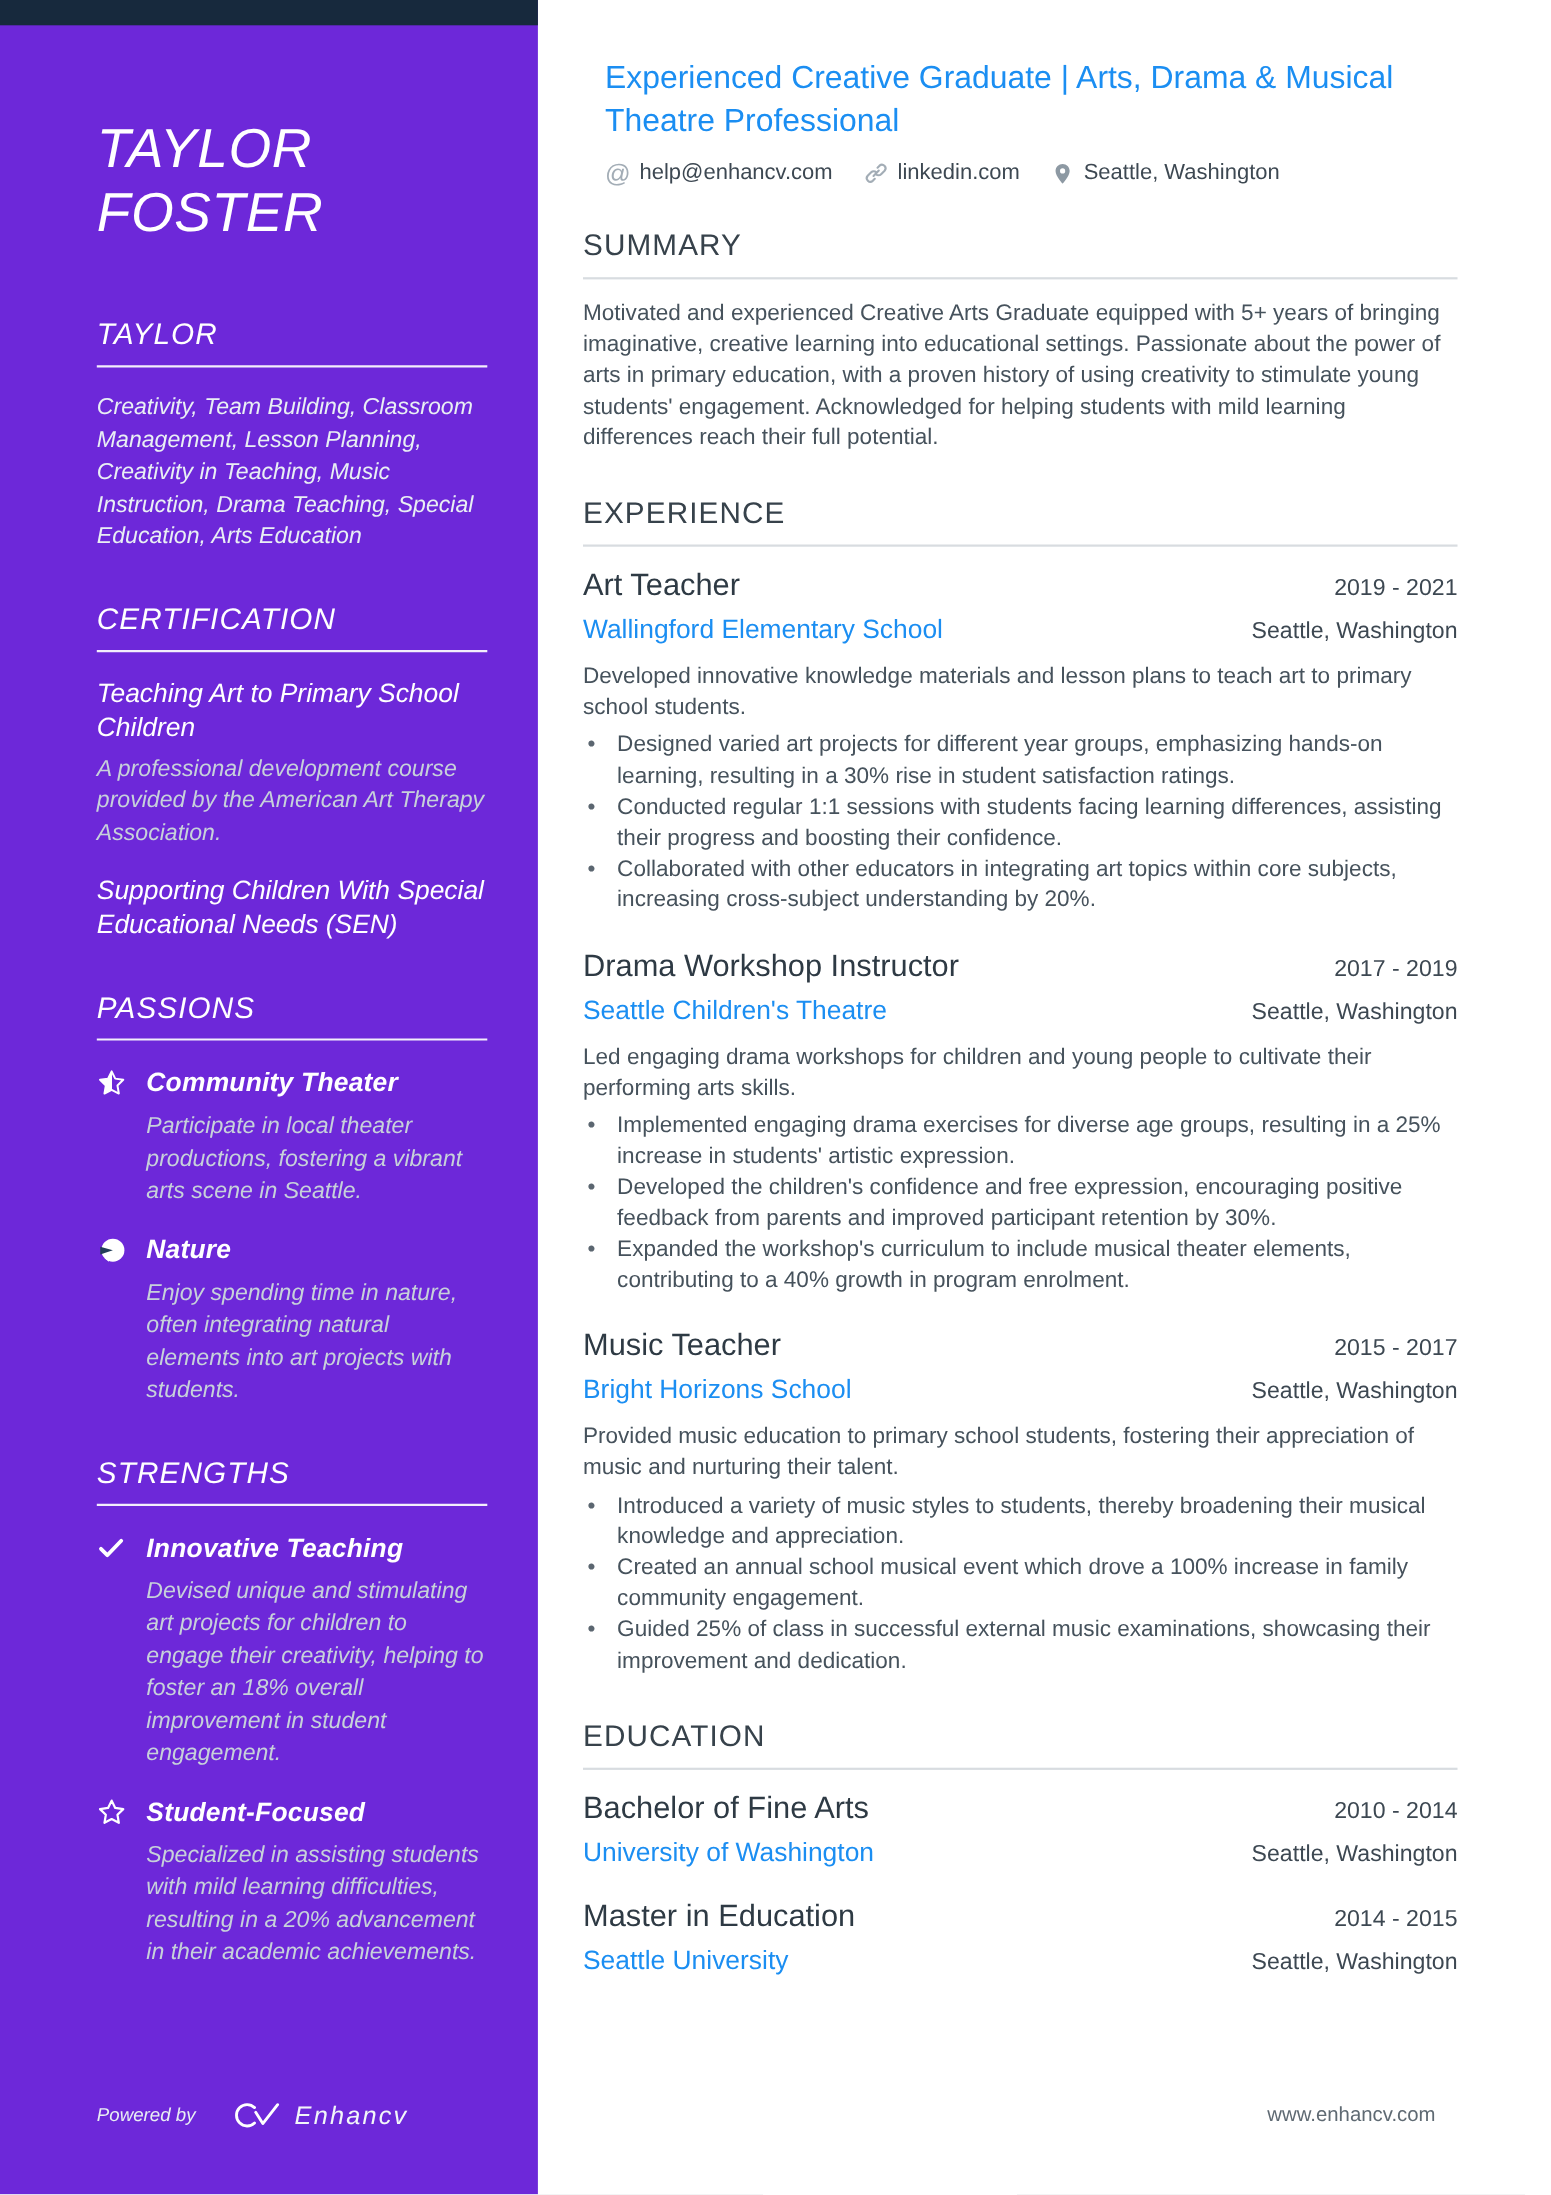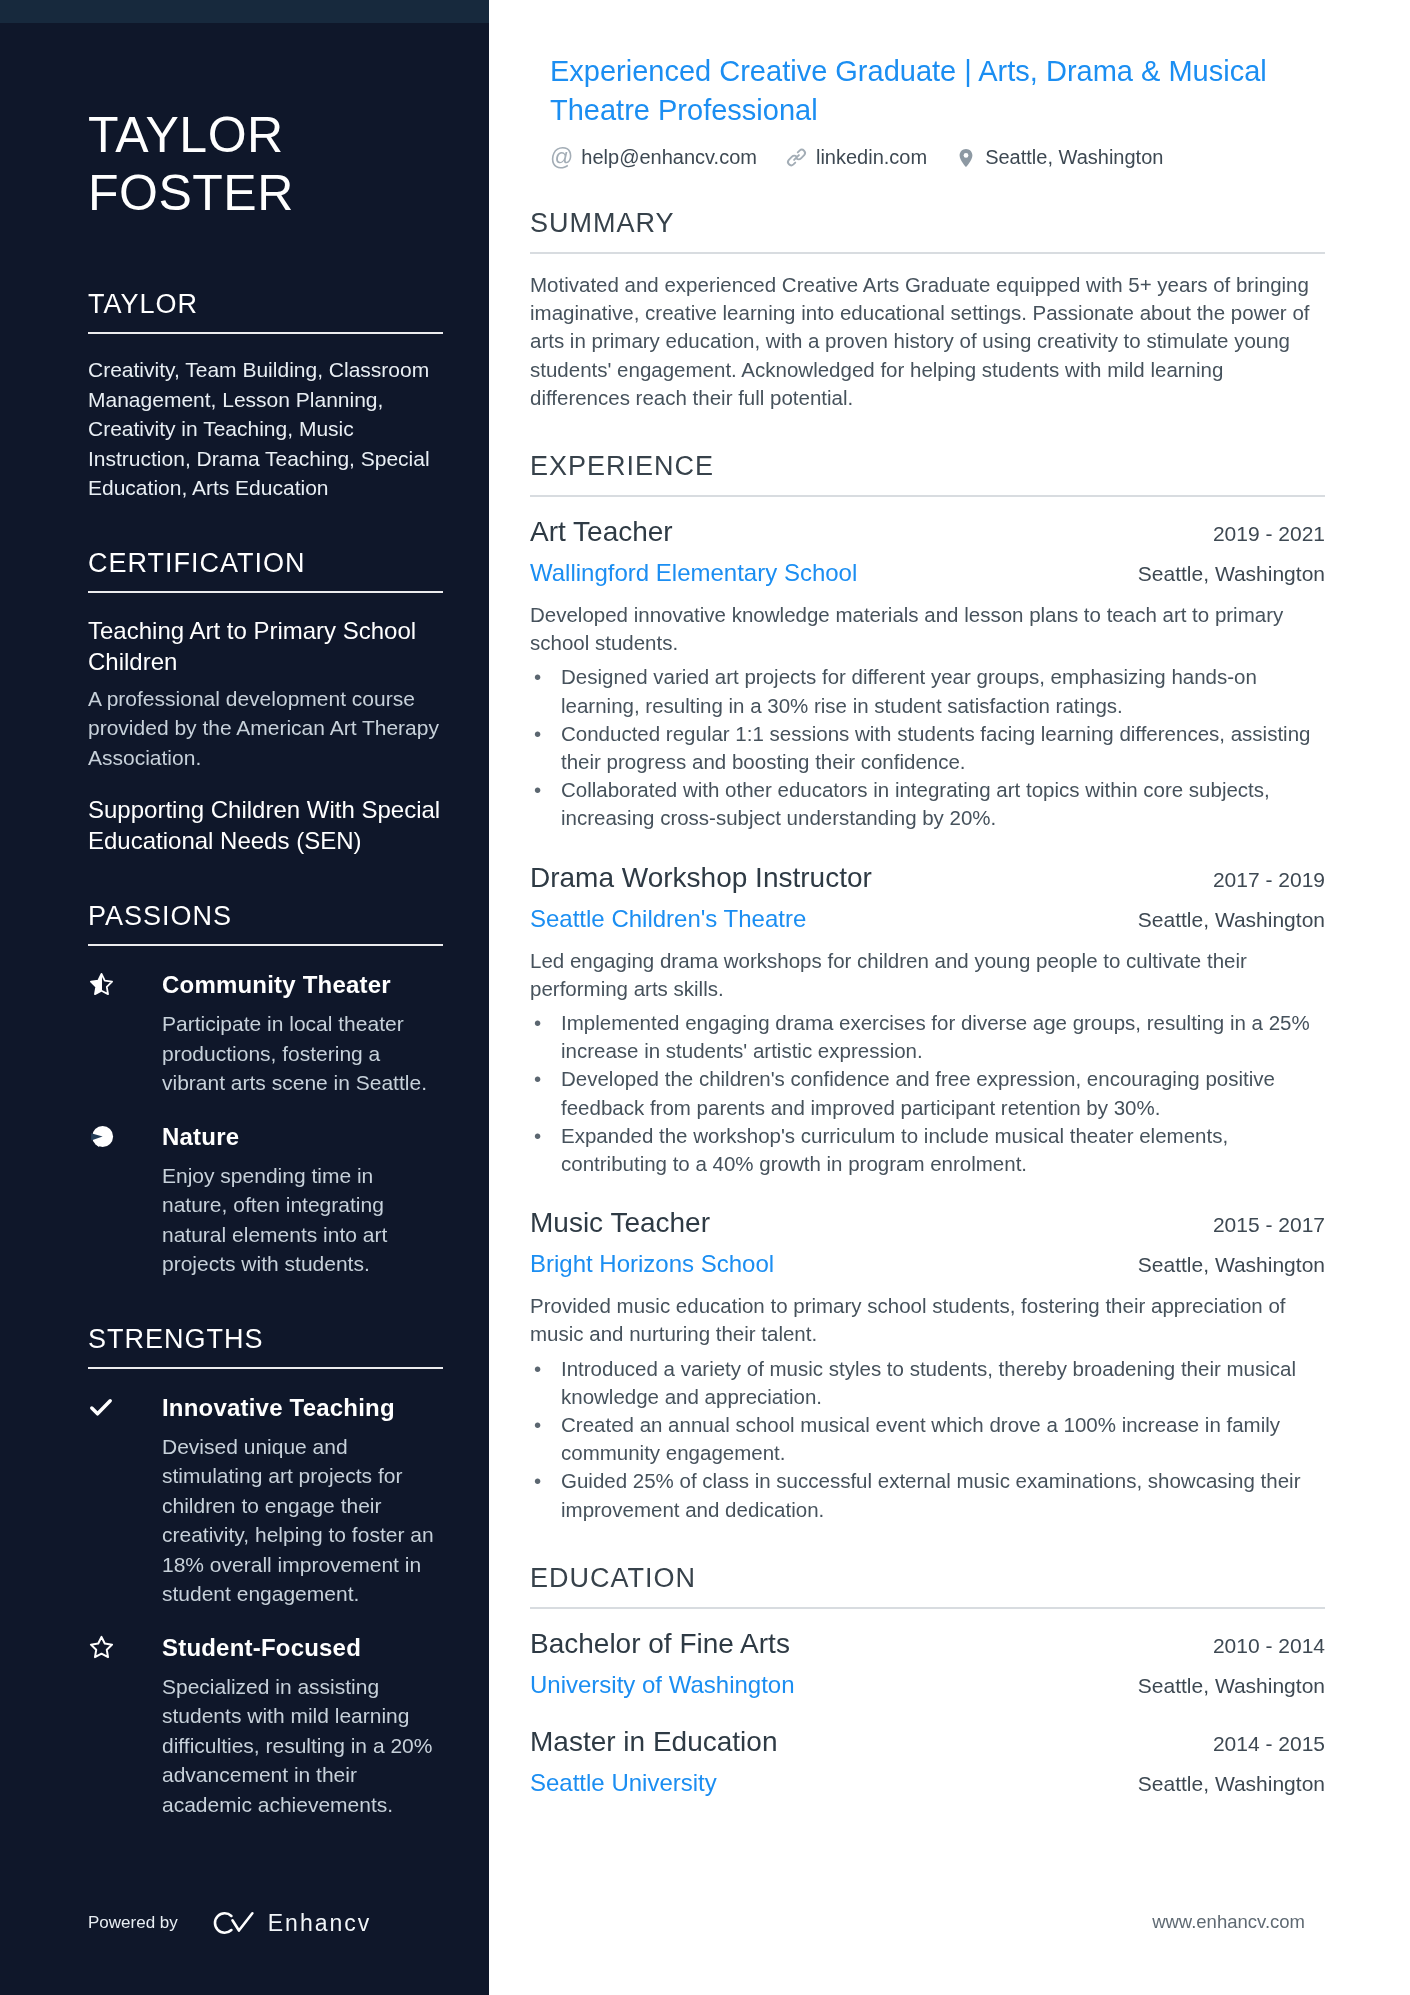--- a/index.html
+++ b/index.html
@@ -5,39 +5,40 @@
   html,body { margin:0; padding:0; background:#e9ebee; }
   .page {
     position:relative; width:1410px; height:1995px; margin:0 auto;
     background:#ffffff; font-family:"Liberation Sans", sans-serif;
     overflow:hidden;
   }
 
   
   .sidebar {
     position:absolute; top:0; left:0; bottom:0; width:489px;
-    background:#0f172a; color:#fff; box-sizing:border-box;
+    background:#6d28d9; color:#fff; box-sizing:border-box;
     padding:106px 46px 0 88px;
+    font-style:italic;
   }
   .topbar { position:absolute; top:0; left:0; width:489px; height:23px; background:#17293d; }
   .name {
     font-size:50px; line-height:58px; font-weight:400; color:#ffffff;
     margin:0 0 66px 0; letter-spacing:0.5px;
   }
   .side-section { margin-top:44px; }
   .side-section.first { margin-top:0; }
   .side-heading { font-size:27px; line-height:32px; font-weight:400; letter-spacing:1px; margin:0; color:#ffffff; }
   .side-rule { border:none; border-top:2px solid rgba(255,255,255,0.92); margin:12px 0 0 0; }
   .skills-text { margin:21px 0 0 0; font-size:21px; line-height:29.5px; color:#e9eff4; }
   .cert-item { margin-top:22px; }
   .cert-title { font-size:24px; line-height:31px; font-weight:400; color:#ffffff; }
   .cert-desc { margin-top:7px; font-size:21px; line-height:29.5px; color:#c7d1da; }
   .icon-item { display:flex; margin-top:24px; }
   .icon-col { flex:none; width:45px; padding-top:1px; }
-  .icon-body { flex:1;margin-left:29px; }
+  .icon-body { flex:1; }
   .icon-item-title { font-size:24px; line-height:30px; font-weight:700; color:#ffffff; letter-spacing:0.2px; }
   .icon-item-desc { margin-top:9px; font-size:21px; line-height:29.5px; color:#c7d1da; }
   .sidebar-footer { position:absolute; left:88px; bottom:58px; display:flex; align-items:center; }
   .powered-by { font-size:17px; color:#e8eef3; margin-right:30px; }
   .brand { font-size:23px; color:#f2f6f9; margin-left:10px; letter-spacing:2px; }
 
   
   .main { position:absolute; left:489px; top:0; right:0; bottom:0; box-sizing:border-box; padding:52px 85px 0 41px; color:#46525c; }
   .m-header { margin-left:20px; }
   .headline { font-size:29px; line-height:39px; font-weight:400; color:#1b8ef2; margin:0; max-width:780px; }

